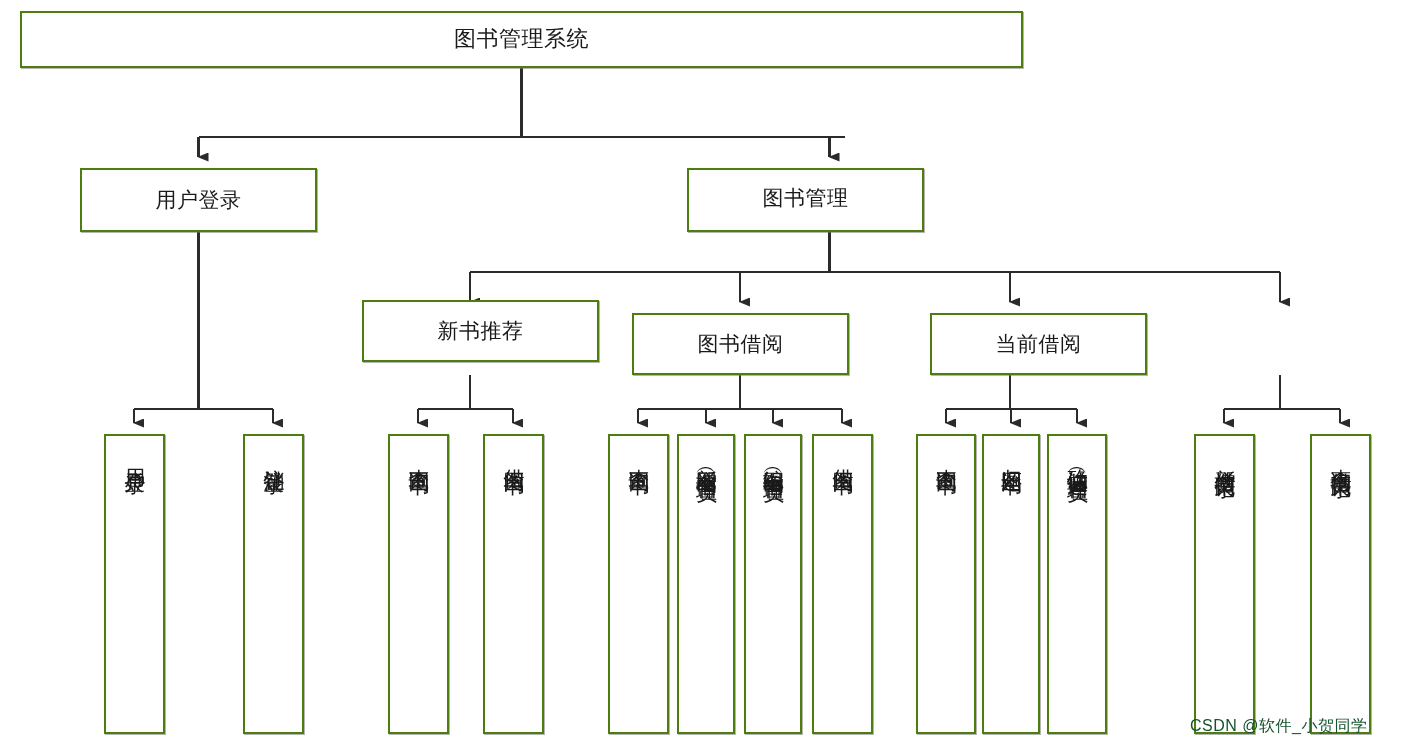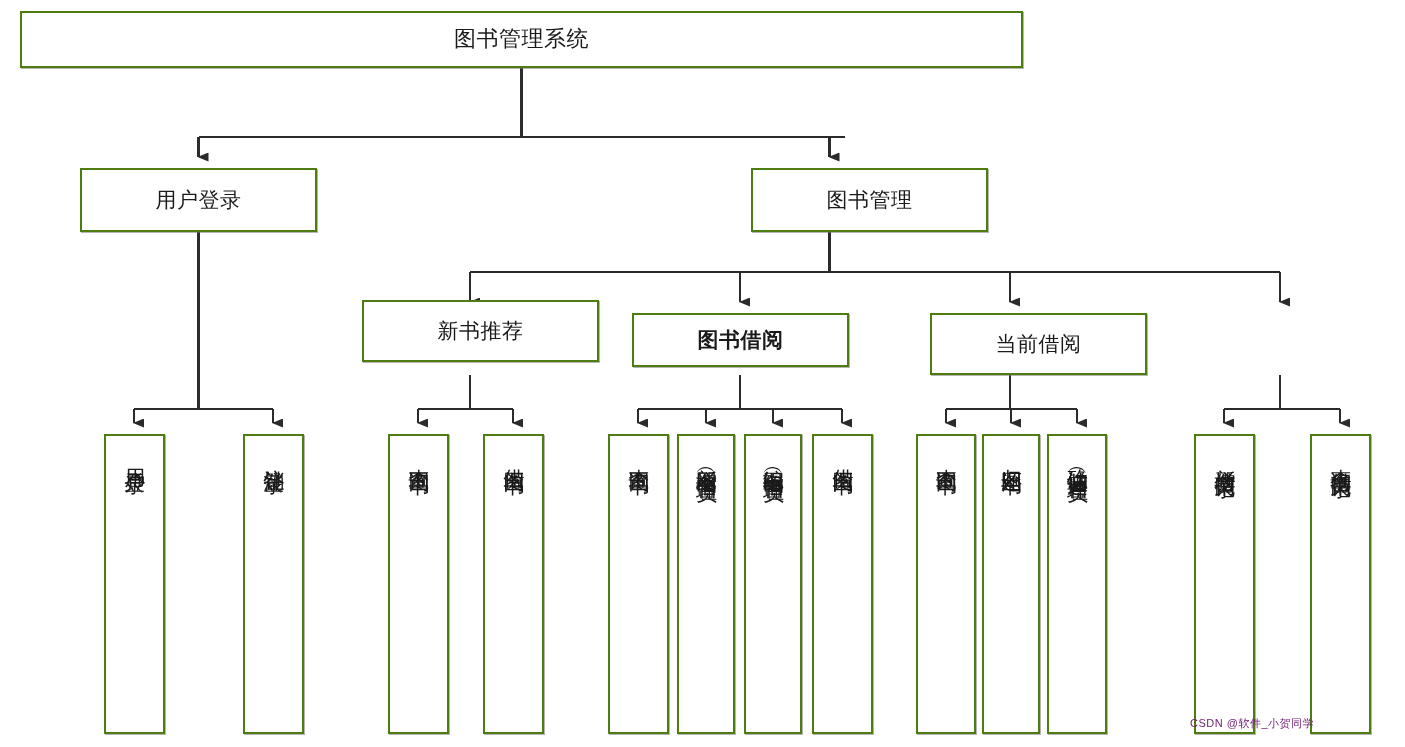--- a/index.html
+++ b/index.html
@@ -55,22 +55,22 @@
   }
   .node.vertical .node-label {
     writing-mode: vertical-rl;
     text-orientation: upright;
     font-size: 21px;
     line-height: 1.18;
     letter-spacing: 2px;
   }
   .watermark {
     position: absolute;
-    font-size: 11px;
-    color: #701a75;
+    font-size: 16px;
+    color: #14532d;
     white-space: pre;
     letter-spacing: 0.5px;
     font-family: "Liberation Sans", "DejaVu Sans", sans-serif;
   }
 </style>
 </head>
 <body>
 
 <div id="canvas">
 
@@ -128,28 +128,28 @@
     </g>
   </svg>
 
   <div class="node root horizontal" style="left:20px; top:11px; width:1003px; height:57px;">
     <span class="node-label">图书管理系统</span>
   </div>
 
   <div class="node horizontal" style="left:80px; top:168px; width:237px; height:64px;">
     <span class="node-label">用户登录</span>
   </div>
-  <div class="node horizontal" style="left:751px; top:168px; width:237px; height:64px;">
+  <div class="node horizontal" style="left:687px; top:168px; width:237px; height:64px;font-family:Liberation Mono, monospace;">
     <span class="node-label">图书管理</span>
   </div>
 
   <div class="node horizontal" style="left:362px; top:300px; width:237px; height:62px;">
     <span class="node-label">新书推荐</span>
   </div>
-  <div class="node horizontal" style="left:632px; top:313px; width:217px; height:54px;font-weight:bold;">
+  <div class="node horizontal" style="left:632px; top:313px; width:217px; height:62px;">
     <span class="node-label">图书借阅</span>
   </div>
   <div class="node horizontal" style="left:902px; top:313px; width:217px; height:62px;margin-left:28px;">
     <span class="node-label">当前借阅</span>
   </div>
 
   <div class="node vertical" style="left:104px; top:434px; width:61px; height:300px;">
     <span class="node-label">用户登录</span>
   </div>
   <div class="node vertical" style="left:243px; top:434px; width:61px; height:300px;">

